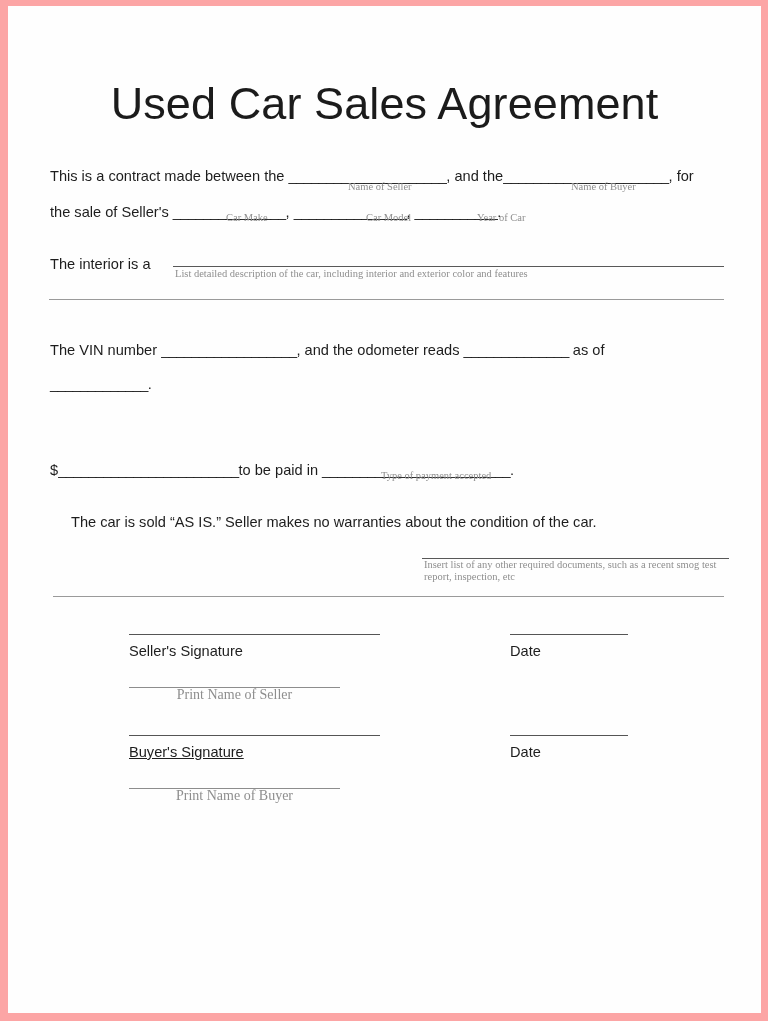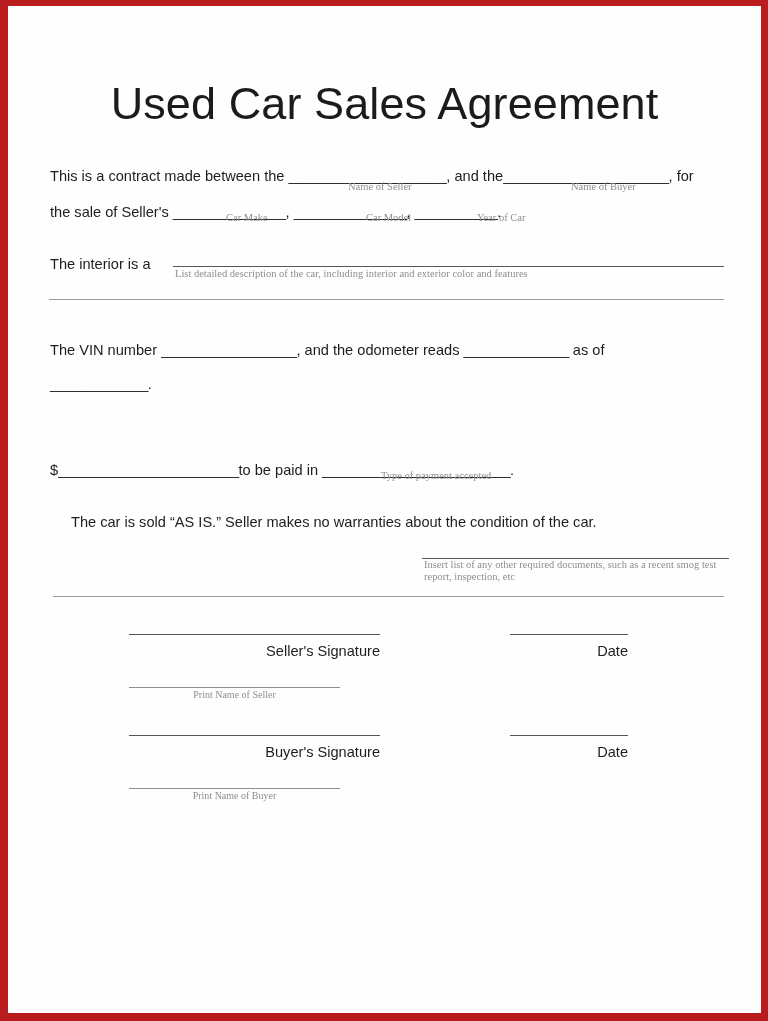--- a/index.html
+++ b/index.html
@@ -14,21 +14,21 @@
     font-family: "Liberation Sans", sans-serif;
     overflow: hidden;
   }
 
   
   .page-frame {
     position: relative;
     box-sizing: border-box;
     width: 768px;
     height: 1021px;
-    background: #b91c1c;
+    background: #fca5a5;
     padding: 6px 7px 8px 8px;
   }
   .page-sheet {
     position: relative;
     box-sizing: border-box;
     width: 100%;
     height: 100%;
     background: #fefefe;
     overflow: hidden;
   }
@@ -98,32 +98,32 @@
   .sig-line {
     position: absolute;
     height: 0;
     border-top: 1.4px solid #555555;
   }
   .sig-label {
     position: absolute;
     font-size: 14.6px;
     line-height: 18px;
     color: #1d1d1d;
-    text-align: right;
+    text-align: left;
     white-space: nowrap;
   }
   .print-line {
     position: absolute;
     height: 0;
     border-top: 1.2px solid #8d8d8d;
   }
   .print-label {
     position: absolute;
     font-family: "Liberation Serif", serif;
-    font-size: 10px;
+    font-size: 14px;
     line-height: 12px;
     color: #8e8e8e;
     text-align: center;
     white-space: nowrap;
   }
 </style>
 </head>
 <body>
 
 <div class="page-frame">
@@ -171,21 +171,21 @@
       <div class="sig-line" style="left:121px; top:628px; width:251px;"></div>
       <div class="sig-label" style="left:121px; top:636px; width:251px;">Seller's Signature</div>
 
       <div class="sig-line" style="left:502px; top:628px; width:118px;"></div>
       <div class="sig-label" style="left:502px; top:636px; width:118px;">Date</div>
 
       <div class="print-line" style="left:121px; top:681px; width:211px;"></div>
       <div class="print-label" style="left:121px; top:683px; width:211px;">Print Name of Seller</div>
 
       <div class="sig-line" style="left:121px; top:729px; width:251px;"></div>
-      <div class="sig-label" style="left:121px; top:737px; width:251px;">Buyer's Signature</div>
+      <div class="sig-label" style="left:121px; top:737px; width:251px;text-decoration:underline;">Buyer's Signature</div>
 
       <div class="sig-line" style="left:502px; top:729px; width:118px;"></div>
       <div class="sig-label" style="left:502px; top:737px; width:118px;">Date</div>
 
       <div class="print-line" style="left:121px; top:782px; width:211px;"></div>
       <div class="print-label" style="left:121px; top:784px; width:211px;">Print Name of Buyer</div>
 
     </div>
   </div>
 </div>

